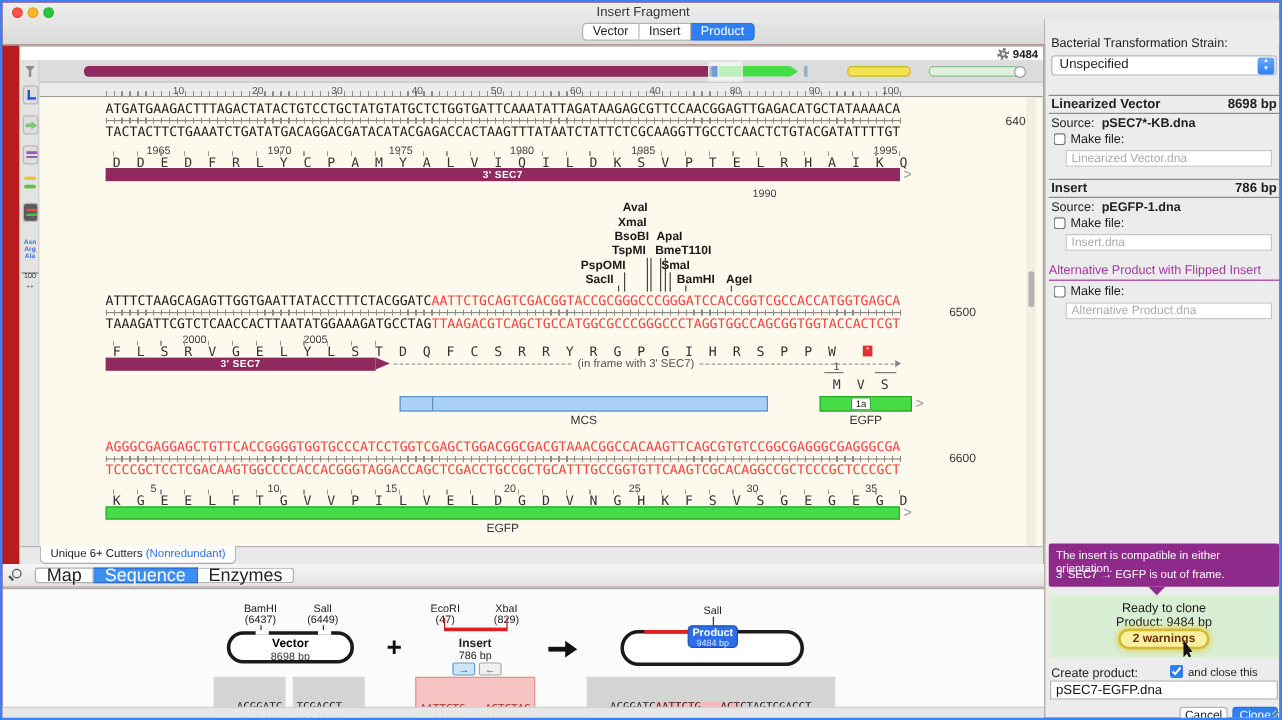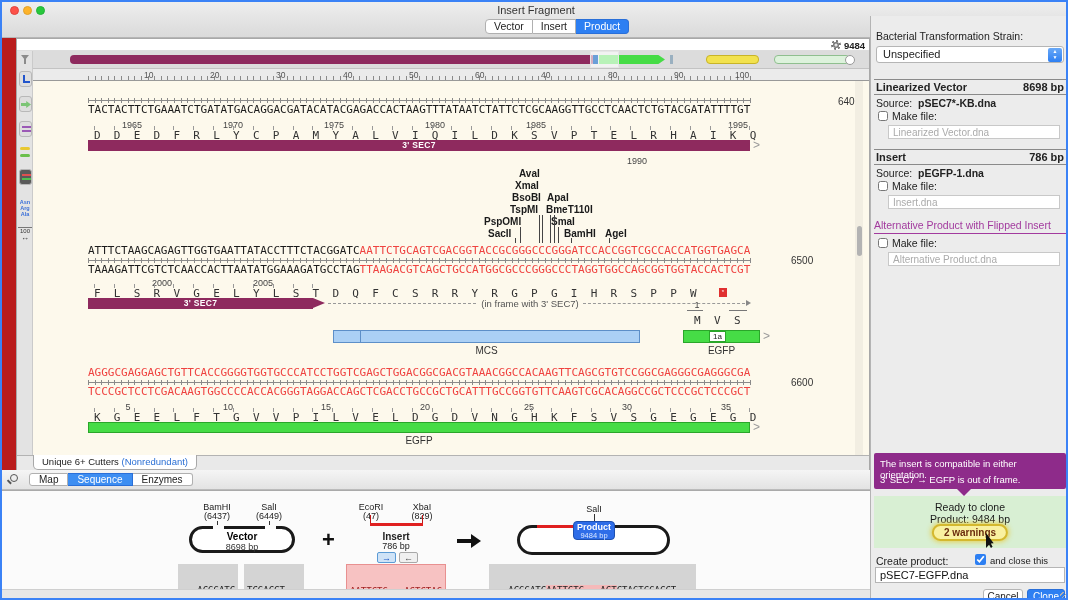--- a/index.html
+++ b/index.html
@@ -65,21 +65,21 @@
   .eline { position:absolute; width:1px; background:#444; }
   .dash { position:absolute; border-top:1px dashed #999; }
   .stopbox { position:absolute; width:8px; height:9px; background:#e03030; color:#fff; font-size:6px;
              line-height:9px; text-align:center; }
   .flabel { position:absolute; font-size:10px; color:#333; text-align:center; }
 
   
   .viewbar { position:absolute; left:0; top:468px; width:868px; height:20px;
              background:linear-gradient(#f5f5f5,#e3e3e3); border-bottom:1px solid #bbb; }
   .vseg { position:absolute; top:3px; height:13px; display:flex; left:27px; }
-  .vseg div { font-size:10px; line-height:11px; padding:0 9px; background:#fff; border:1px solid #b0b0b0;
+  .vseg div { font-size:15px; line-height:11px; padding:0 9px; background:#fff; border:1px solid #b0b0b0;
               border-left:none; color:#222; }
   .vseg div:first-child { border-left:1px solid #b0b0b0; border-radius:3px 0 0 3px; }
   .vseg div:last-child { border-radius:0 3px 3px 0; }
   .vseg .active { background:#3d8ef2; border-color:#2a6fd8; color:#fff; }
   .mag { position:absolute; left:8px; top:4px; width:8px; height:8px; border:1.5px solid #555; border-radius:50%; }
   .mag i { position:absolute; left:-4px; top:6px; width:5px; height:1.5px; background:#555; transform:rotate(45deg); }
 
   
   .bottom { position:absolute; left:0; top:488px; width:868px; height:112px; background:#fbfbfb; border-top:1px solid #aaa; }
   .bstrip { position:absolute; left:0; top:98px; width:868px; height:14px; background:#e7e7e7; border-top:1px solid #cfcfcf; }
@@ -210,20 +210,21 @@
         <div>Ala</div>
       </div>
       <div class="abs" style="left:1px; top:176px; width:14px; text-align:center; color:#333;">
         <div style="font-size:6px; border-top:1px solid #777;">100</div>
         <div style="font-size:8px; line-height:7px;">↔</div>
       </div>
     </div>
 
     <div class="content">
 
+      <div class="seq" style="left:55px; top:4px;">ATGATGAAGACTTTAGACTATACTGTCCTGCTATGTATGCTCTGGTGATTCAAATATTAGATAAGAGCGTTCCAACGGAGTTGAGACATGCTATAAAACA</div>
       <div class="midtick" style="left:55px; top:17px;"></div>
       <div class="seq" style="left:55px; top:23px;">TACTACTTCTGAAATCTGATATGACAGGACGATACATACGAGACCACTAAGTTTATAATCTATTCTCGCAAGGTTGCCTCAACTCTGTACGATATTTTGT</div>
       <span class="aanum" style="left:99px; top:39px;">1965</span>
       <span class="aanum" style="left:200px; top:39px;">1970</span>
       <span class="aanum" style="left:301px; top:39px;">1975</span>
       <span class="aanum" style="left:402px; top:39px;">1980</span>
       <span class="aanum" style="left:503px; top:39px;">1985</span>
       <span class="aanum" style="left:604px; top:39px;margin-top:36px;">1990</span>
       <span class="aanum" style="left:705px; top:39px;">1995</span>
       <div class="aaticks" style="left:61px; top:45px; width:663px;"></div>

